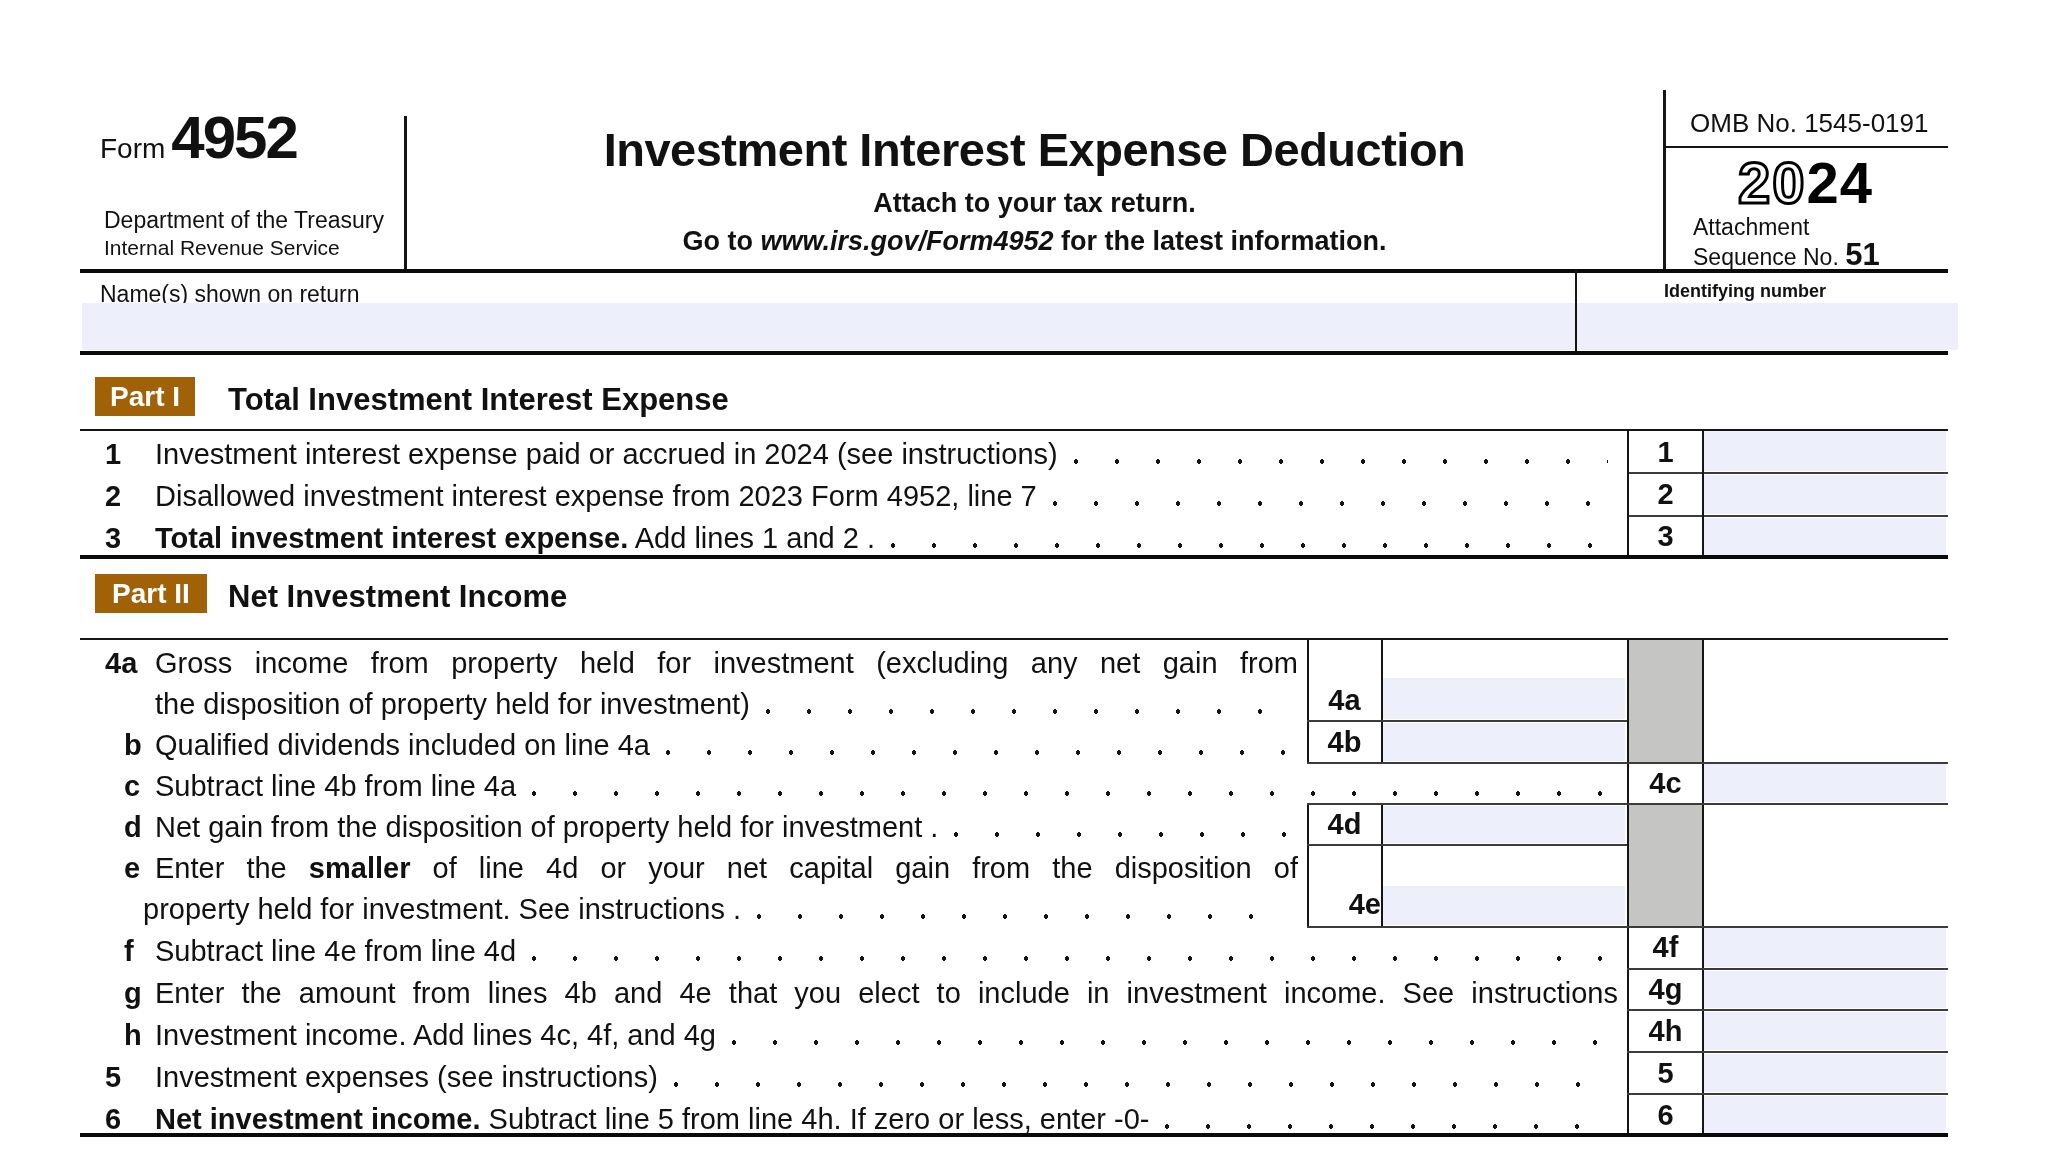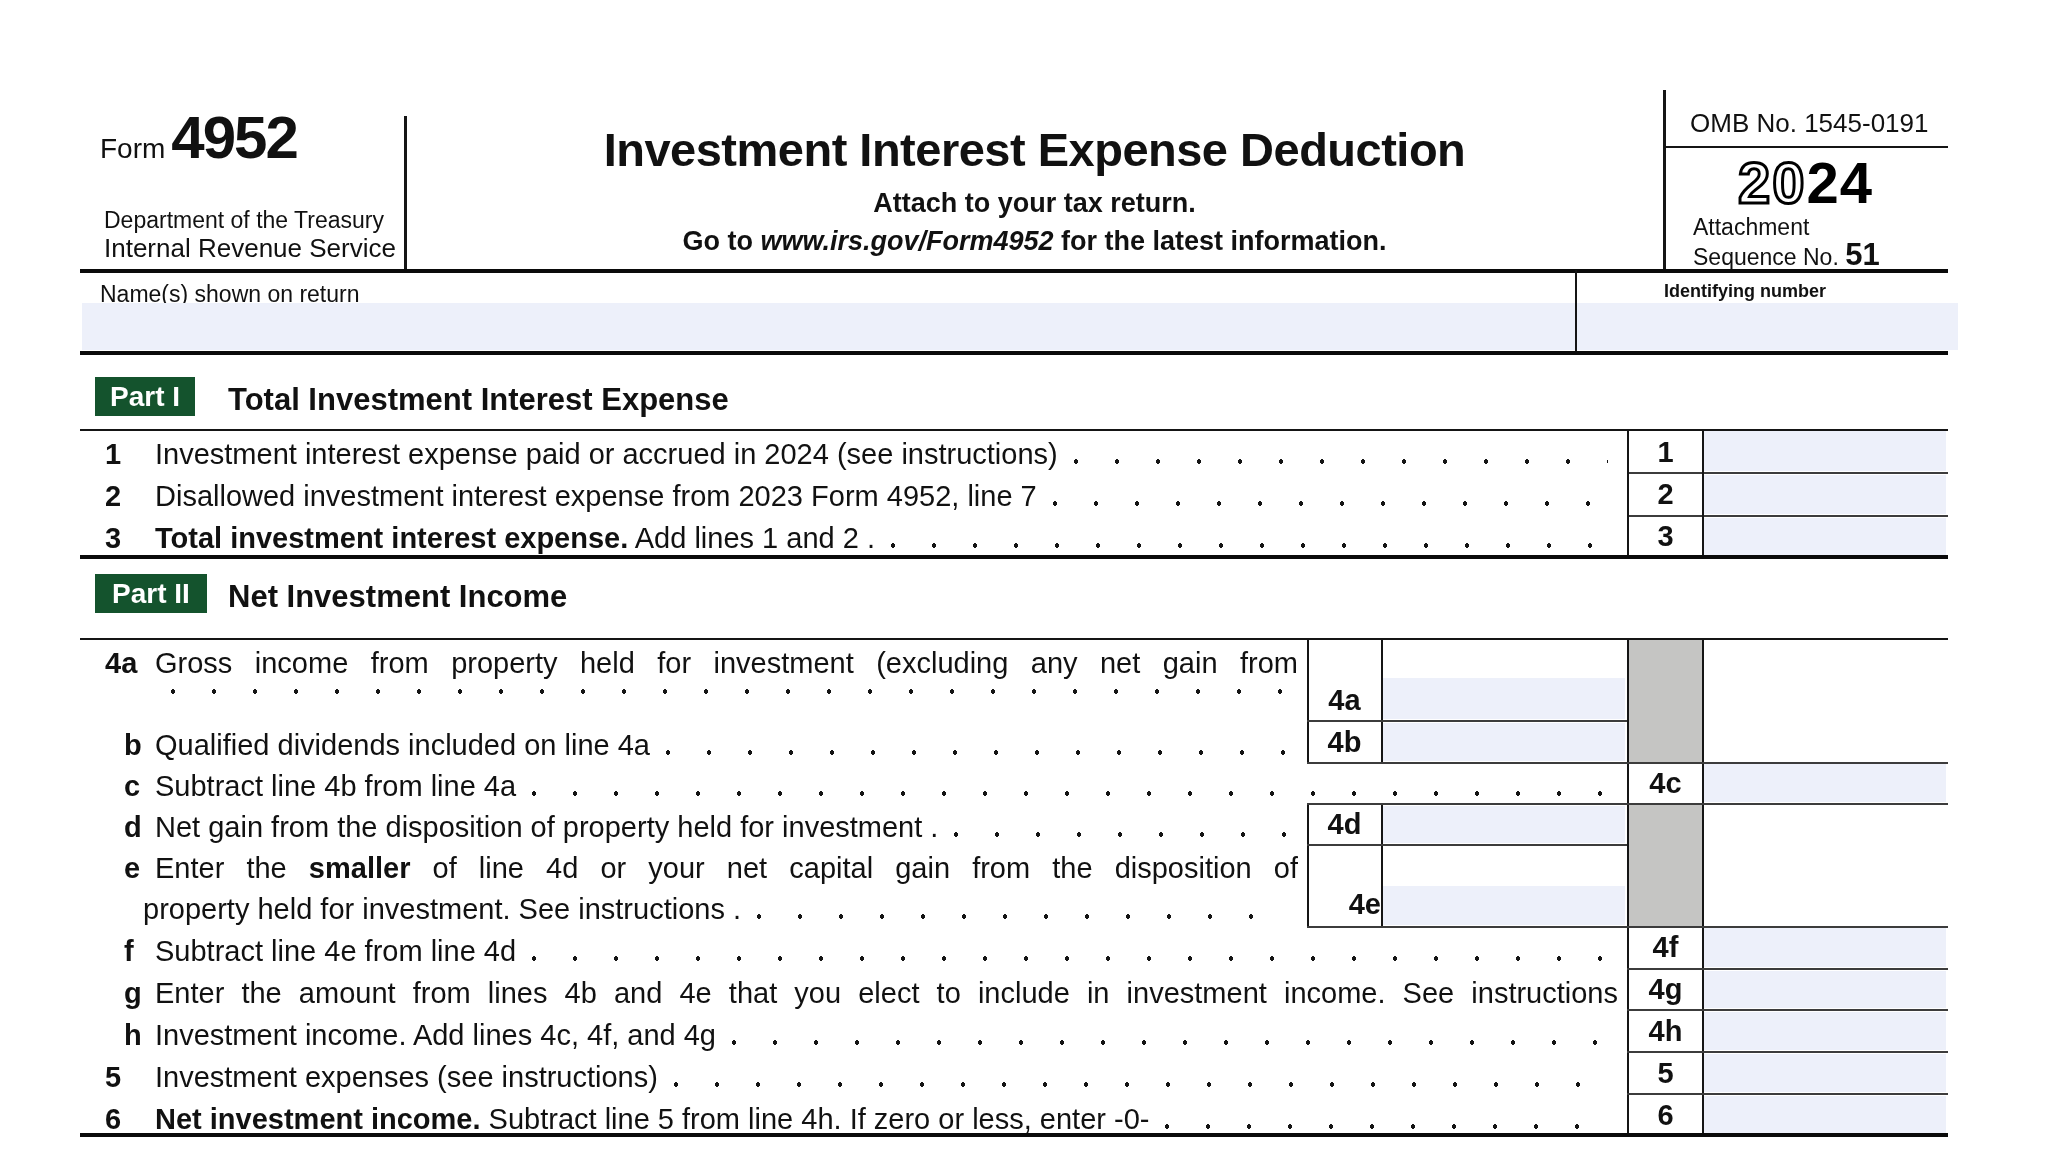--- a/index.html
+++ b/index.html
@@ -19,37 +19,37 @@
   .num{flex:0 0 67px;width:67px;box-sizing:border-box;font-weight:bold;}
   .num.d{padding-left:17px;}
   .num.l{padding-left:36px;}
   .txt{flex:0 0 auto;}
   .txt-j{flex:1 1 auto;text-align:justify;text-align-last:justify;white-space:normal;overflow:hidden;max-height:36px;}
   .leader{flex:1 1 auto;height:9px;align-self:flex-end;margin:0 2px 5px 14px;
           background-image:radial-gradient(circle 2.4px at 4px 4.5px,#141414 98%,rgba(0,0,0,0) 100%);
           background-size:41px 9px;background-repeat:repeat-x;}
   .boxnum{position:absolute;left:1629px;width:73px;text-align:center;font-weight:bold;font-size:29px;}
   .inboxnum{position:absolute;left:1308px;width:73px;text-align:center;font-weight:bold;font-size:29px;}
-  .part-badge{position:absolute;background:#14532d;color:#fff;font-weight:bold;font-size:28px;
+  .part-badge{position:absolute;background:#a16207;color:#fff;font-weight:bold;font-size:28px;
               display:flex;align-items:center;justify-content:center;}
   .part-head{position:absolute;font-weight:bold;font-size:31px;}
   .year20{font-weight:bold;color:#fff;-webkit-text-stroke:3px #000;letter-spacing:2px;}
   .year24{font-weight:900;color:#000;letter-spacing:1px;}
 </style>
 </head>
 <body>
 
 <div class="page">
 
   <div class="abs" style="left:100px;top:96px;display:flex;align-items:baseline;">
     <span style="font-size:28px;">Form</span>
     <span style="font-size:60px;font-weight:900;letter-spacing:-2px;line-height:84px;margin-left:6px;">4952</span>
   </div>
   <div class="abs" style="left:104px;top:206px;font-size:23px;line-height:28px;">Department of the Treasury</div>
-  <div class="abs" style="left:104px;top:234px;font-size:26px;line-height:28px;">Internal Revenue Service</div>
+  <div class="abs" style="left:104px;top:234px;font-size:21px;line-height:28px;">Internal Revenue Service</div>
 
   <div class="vline thickv" style="left:404px;top:116px;height:154px;"></div>
 
   <div class="abs" style="left:406px;top:188px;width:1257px;text-align:center;font-size:27px;font-weight:bold;">Attach to your tax return.</div>
   <div class="abs" style="left:406px;top:122px;width:1257px;text-align:center;font-size:47px;font-weight:bold;letter-spacing:-0.5px;">Investment Interest Expense Deduction</div>
   <div class="abs" style="left:406px;top:226px;width:1257px;text-align:center;font-size:27px;font-weight:bold;">
     <span>Go to </span><span class="it">www.irs.gov/Form4952</span><span> for the latest information.</span>
   </div>
 
   <div class="vline thickv" style="left:1663px;top:90px;height:180px;"></div>
@@ -151,20 +151,21 @@
   <div class="hline sep" style="left:1627px;top:1051px;width:321px;"></div>
   <div class="hline sep" style="left:1627px;top:1093px;width:321px;"></div>
   <div class="hline thick" style="left:80px;top:1133px;width:1868px;"></div>
 
   <div class="desc" style="left:88px;top:646px;width:1210px;">
     <span class="num d">4a</span>
     <span class="txt-j">Gross income from property held for investment (excluding any net gain from</span>
   </div>
   <div class="desc" style="left:88px;top:687px;width:1210px;">
     <span class="num d"></span>
+    <span class="txt">the disposition of property held for investment)</span>
     <span class="leader"></span>
   </div>
   <div class="desc" style="left:88px;top:728px;width:1210px;">
     <span class="num l">b</span>
     <span class="txt">Qualified dividends included on line 4a</span>
     <span class="leader"></span>
   </div>
   <div class="desc" style="left:88px;top:769px;width:1522px;">
     <span class="num l">c</span>
     <span class="txt">Subtract line 4b from line 4a</span>

